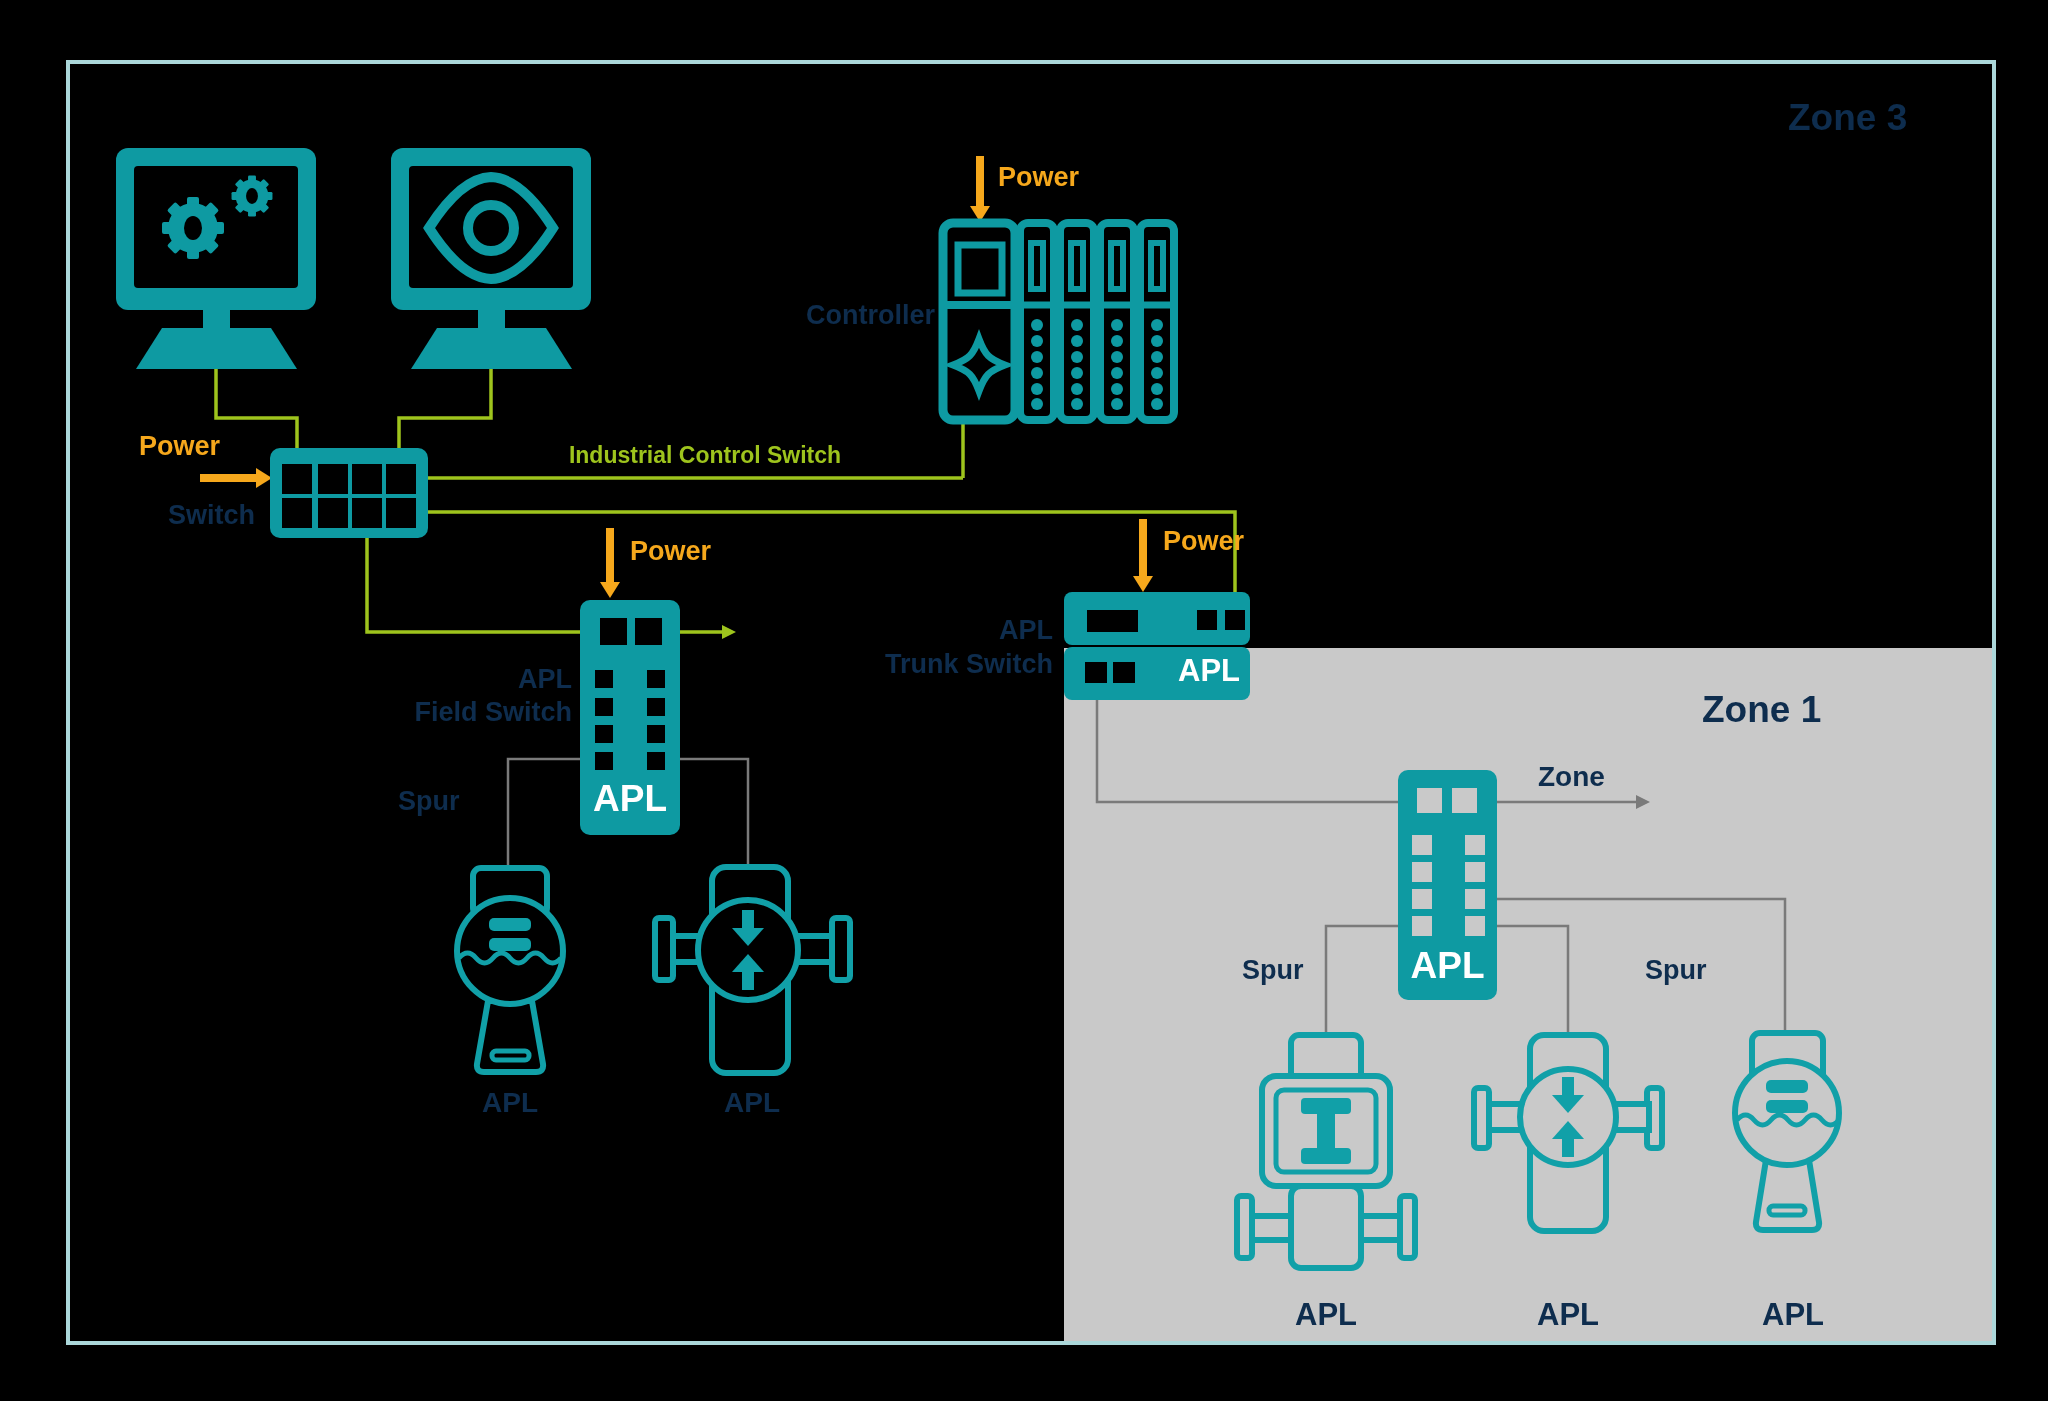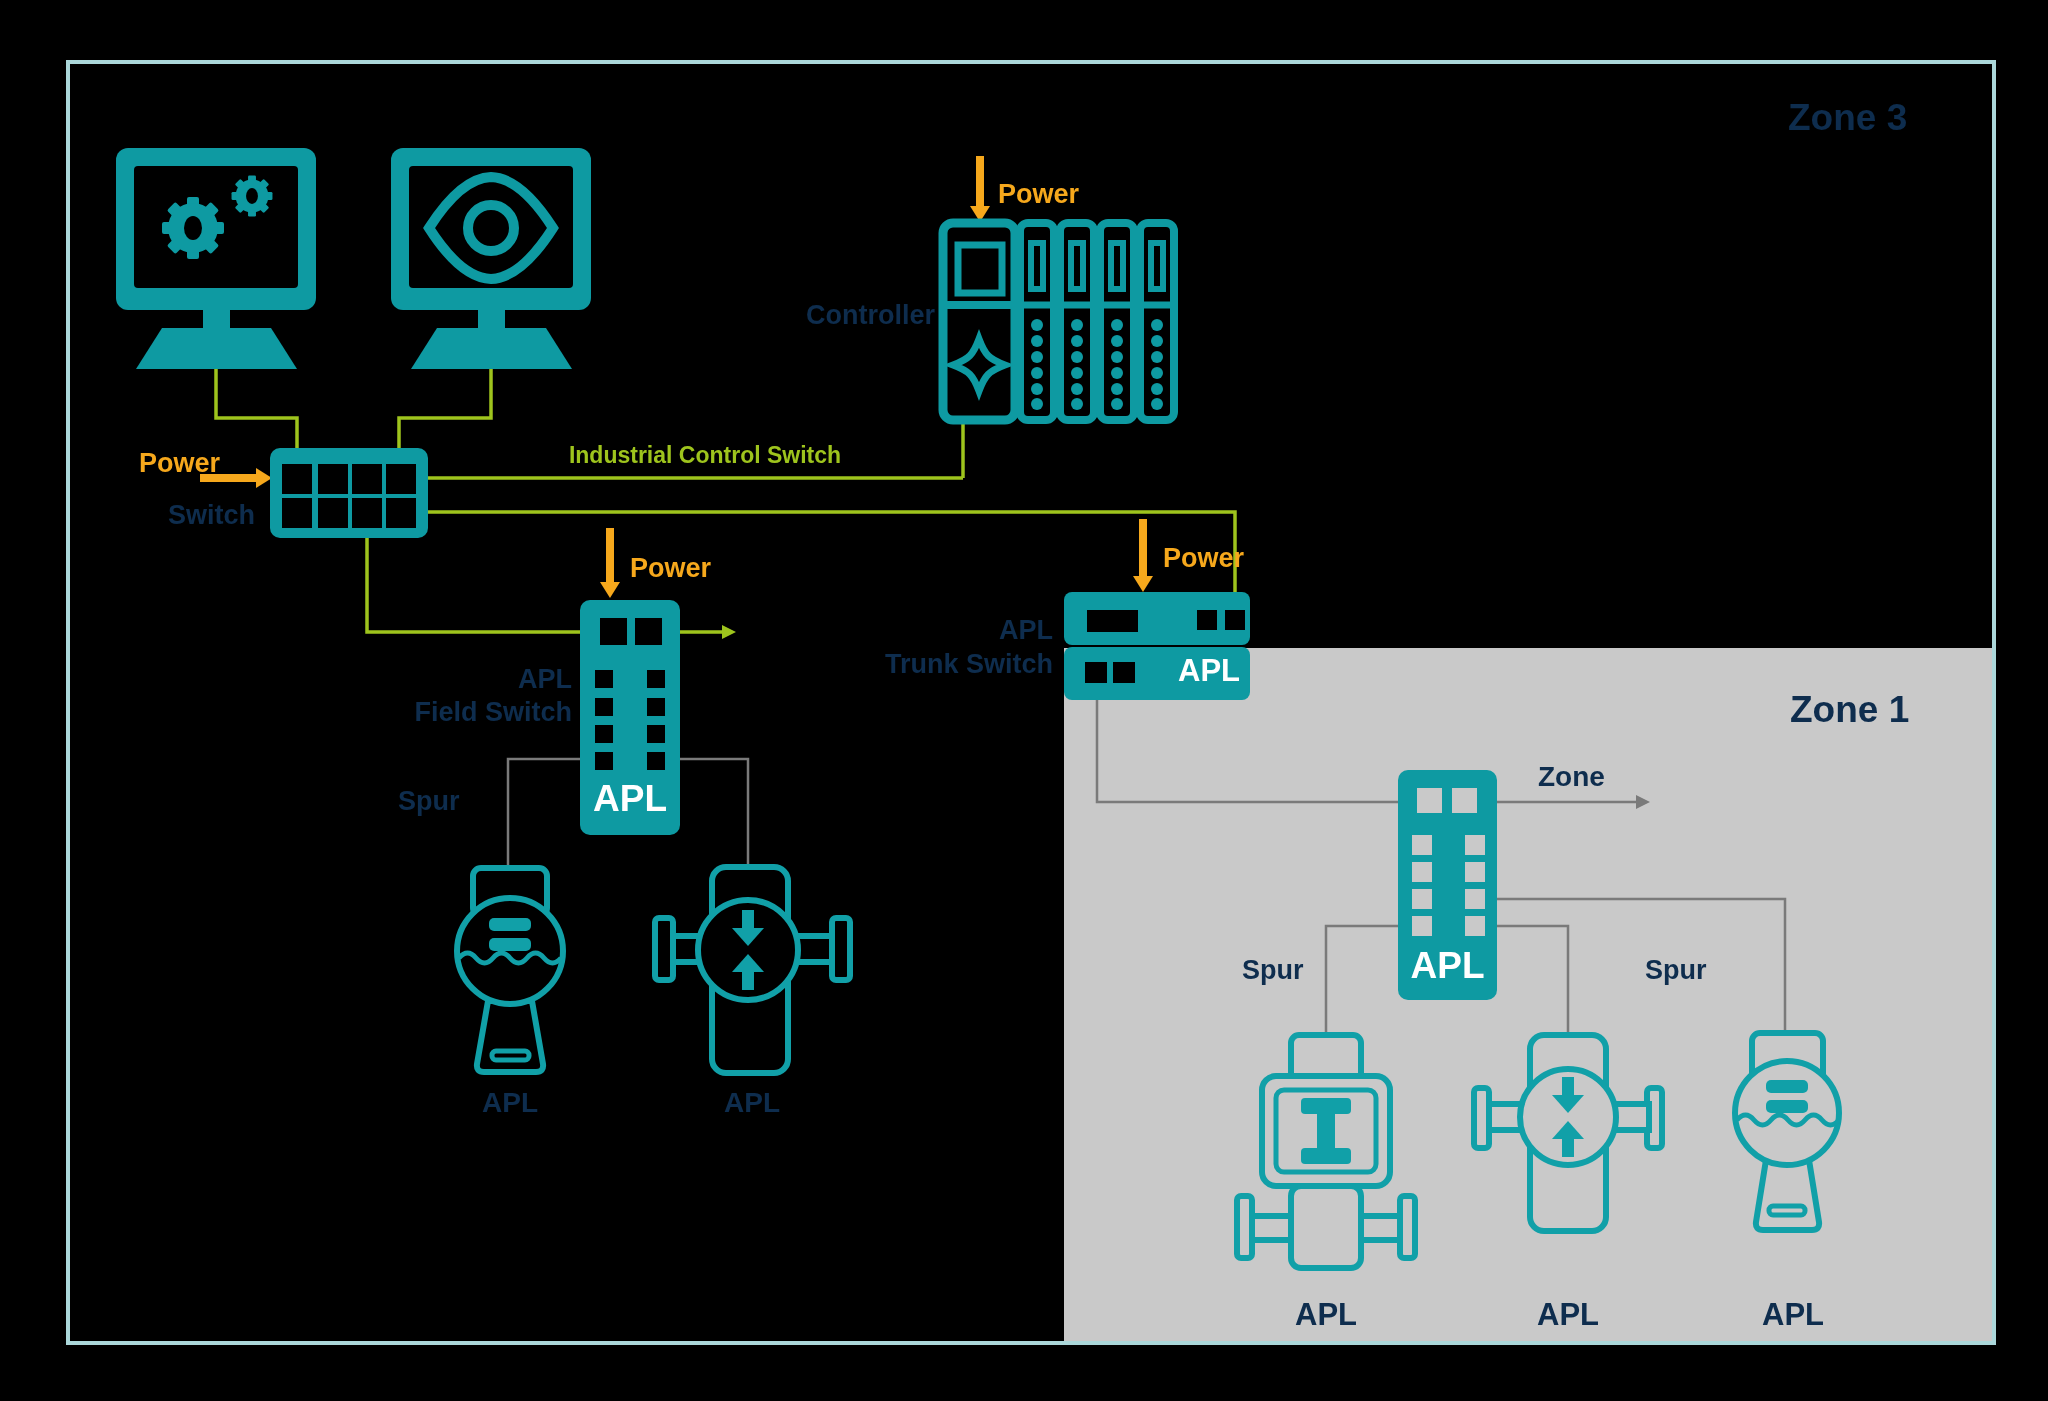--- a/index.html
+++ b/index.html
@@ -3,21 +3,21 @@
 <meta charset="utf-8">
 <style>
   html,body{margin:0;padding:0;background:var(--background,#000);}
   .stage{position:relative;width:2048px;height:1401px;background:var(--background,#000);overflow:hidden;
          font-family:"Liberation Sans",sans-serif;}
   .frame{position:absolute;left:66px;top:60px;width:1930px;height:1285px;box-sizing:border-box;
          border:4px solid var(--frame_border);}
   .zone1-bg{position:absolute;left:1064px;top:648px;width:928px;height:693px;background:var(--zone1_bg);}
   svg.art{position:absolute;left:0;top:0;}
   .lbl{position:absolute;font-weight:bold;font-size:27px;color:var(--navy);white-space:nowrap;line-height:1.1;}
-  .lbl.orange{color:var(--orange);margin-top:17px;}
+  .lbl.orange{color:var(--orange);}
   .lbl.green{color:var(--green);font-size:23px;}
   .zone-lbl{font-size:37px;}
   .two-line{text-align:right;line-height:33px;}
   .center{text-align:center;}
   .dev-lbl{transform:translateX(-50%);font-size:28px;}
   .dev-lbl.z1{font-size:31px;}
   .box{position:absolute;background:var(--teal);border-radius:10px;}
   .port{position:absolute;background:var(--port_dark);}
   .port.z1{background:var(--zone1_bg);}
   .badge{position:absolute;left:0;width:100%;text-align:center;color:var(--badge_text);
@@ -299,21 +299,21 @@
     <div class="port z1" style="left:14px;top:92px;width:20px;height:20px;"></div>
     <div class="port z1" style="left:67px;top:92px;width:20px;height:20px;"></div>
     <div class="port z1" style="left:14px;top:119px;width:20px;height:20px;"></div>
     <div class="port z1" style="left:67px;top:119px;width:20px;height:20px;"></div>
     <div class="port z1" style="left:14px;top:146px;width:20px;height:20px;"></div>
     <div class="port z1" style="left:67px;top:146px;width:20px;height:20px;"></div>
     <div class="badge" style="top:175px;">APL</div>
   </div>
 
   <div class="lbl zone-lbl" style="left:1788px;top:98px;">Zone 3</div>
-  <div class="lbl zone-lbl" style="left:1790px;top:690px;">Zone 1</div>
+  <div class="lbl zone-lbl" style="left:1702px;top:690px;">Zone 1</div>
 
   <div class="lbl orange" style="left:139px;top:432px;">Power</div>
   <div class="lbl" style="left:160px;top:501px;margin-left:8px;">Switch</div>
 
   <div class="lbl orange" style="left:998px;top:163px;">Power</div>
   <div class="lbl" style="left:790px;top:301px;width:145px;text-align:right;">Controller</div>
 
   <div class="lbl green center" style="left:565px;top:443px;width:280px;">Industrial Control Switch</div>
 
   <div class="lbl orange" style="left:630px;top:537px;">Power</div>

